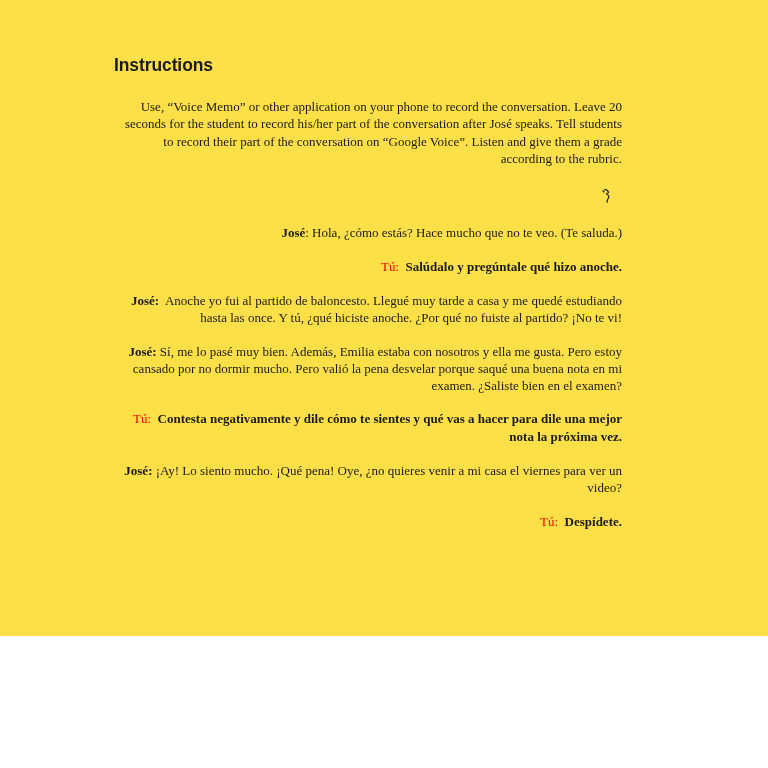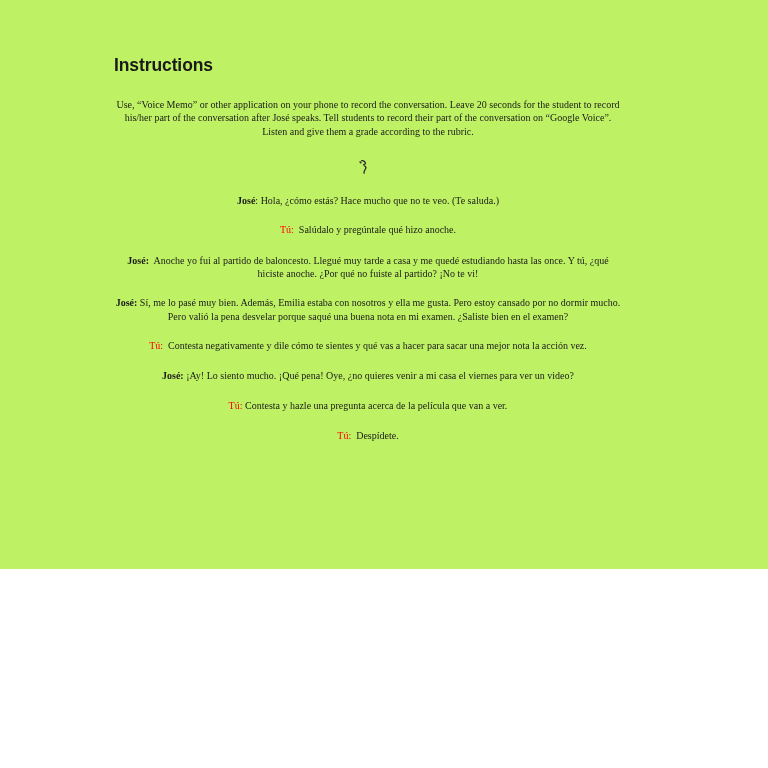--- a/index.html
+++ b/index.html
@@ -10,56 +10,56 @@
   body {
     width: 768px;
     height: 768px;
     overflow: hidden;
     font-family: "Liberation Serif", "DejaVu Serif", serif;
     color: #1a1a1a;
   }
   .page {
     position: relative;
     width: 768px;
-    height: 569px;
-    background: #bef264;
+    height: 636px;
+    background: #fde047;
     box-sizing: border-box;
     padding: 55px 146px 0 114px;
   }
   .doc-heading {
     font-family: "Liberation Sans", "DejaVu Sans", sans-serif;
     font-weight: bold;
     font-size: 17.5px;
     line-height: 1.2;
     color: #1a1a1a;
     margin: 0 0 22px 0;
     letter-spacing: -0.1px;
   }
   .para {
-    font-size: 10px;
+    font-size: 13px;
     line-height: 1.33;
     margin: 0 0 14px 0;
-    text-align: center;
+    text-align: right;
     color: #1a1a1a;
   }
   .para.intro { margin-bottom: 20px; }
   .para.jose { margin-bottom: 16px; }
   .para.tu   { margin-bottom: 17px; }
   .para:last-child { margin-bottom: 0; }
 
   .speaker-jose {
     font-weight: bold;
     color: #1a1a1a;
   }
   .speaker-tu {
     font-weight: normal;
     color: #ff0000;
   }
   .tu-text {
-    font-weight: normal;
+    font-weight: bold;
     color: #1a1a1a;
   }
   .phone-icon {
     display: inline-block;
     width: 15px;
     height: 15px;
     vertical-align: -2px;
     margin-right: 6px;
     position: relative;
     top: 1px;
@@ -98,29 +98,26 @@
   <p class="para jose">
     <span class="speaker-jose">José:</span><span class="sp">  </span><span>Anoche yo fui al partido de baloncesto.  Llegué muy tarde a casa y me quedé estudiando hasta las once.  Y tú, ¿qué hiciste anoche.  ¿Por qué no fuiste al partido? ¡No te vi!</span>
   </p>
 
 
   <p class="para jose">
     <span class="speaker-jose">José:</span><span class="sp"> </span><span>Sí, me lo pasé muy bien.  Además, Emilia estaba con nosotros y ella me gusta. Pero estoy cansado por no dormir mucho.  Pero valió la pena desvelar porque saqué una buena nota en mi examen.  ¿Saliste bien en el examen?</span>
   </p>
 
   <p class="para tu">
-    <span class="speaker-tu">Tú:</span><span class="sp">  </span><span class="tu-text">Contesta negativamente y dile cómo te sientes y qué vas a hacer para sacar una mejor nota la acción vez.</span>
+    <span class="speaker-tu">Tú:</span><span class="sp">  </span><span class="tu-text">Contesta negativamente y dile cómo te sientes y qué vas a hacer para dile una mejor nota la próxima vez.</span>
   </p>
 
   <p class="para jose">
     <span class="speaker-jose">José:</span><span class="sp"> </span><span>¡Ay!  Lo siento mucho.  ¡Qué pena!  Oye, ¿no quieres venir a mi casa el viernes para ver un video?</span>
   </p>
 
-  <p class="para tu">
-    <span class="speaker-tu">Tú:</span><span class="sp"> </span><span class="tu-text">Contesta y hazle una pregunta acerca de la película que van a ver.</span>
-  </p>
 
 
   <p class="para tu">
     <span class="speaker-tu">Tú:</span><span class="sp">  </span><span class="tu-text">Despídete.</span>
   </p>
 
 </div>
 
 </body></html>

